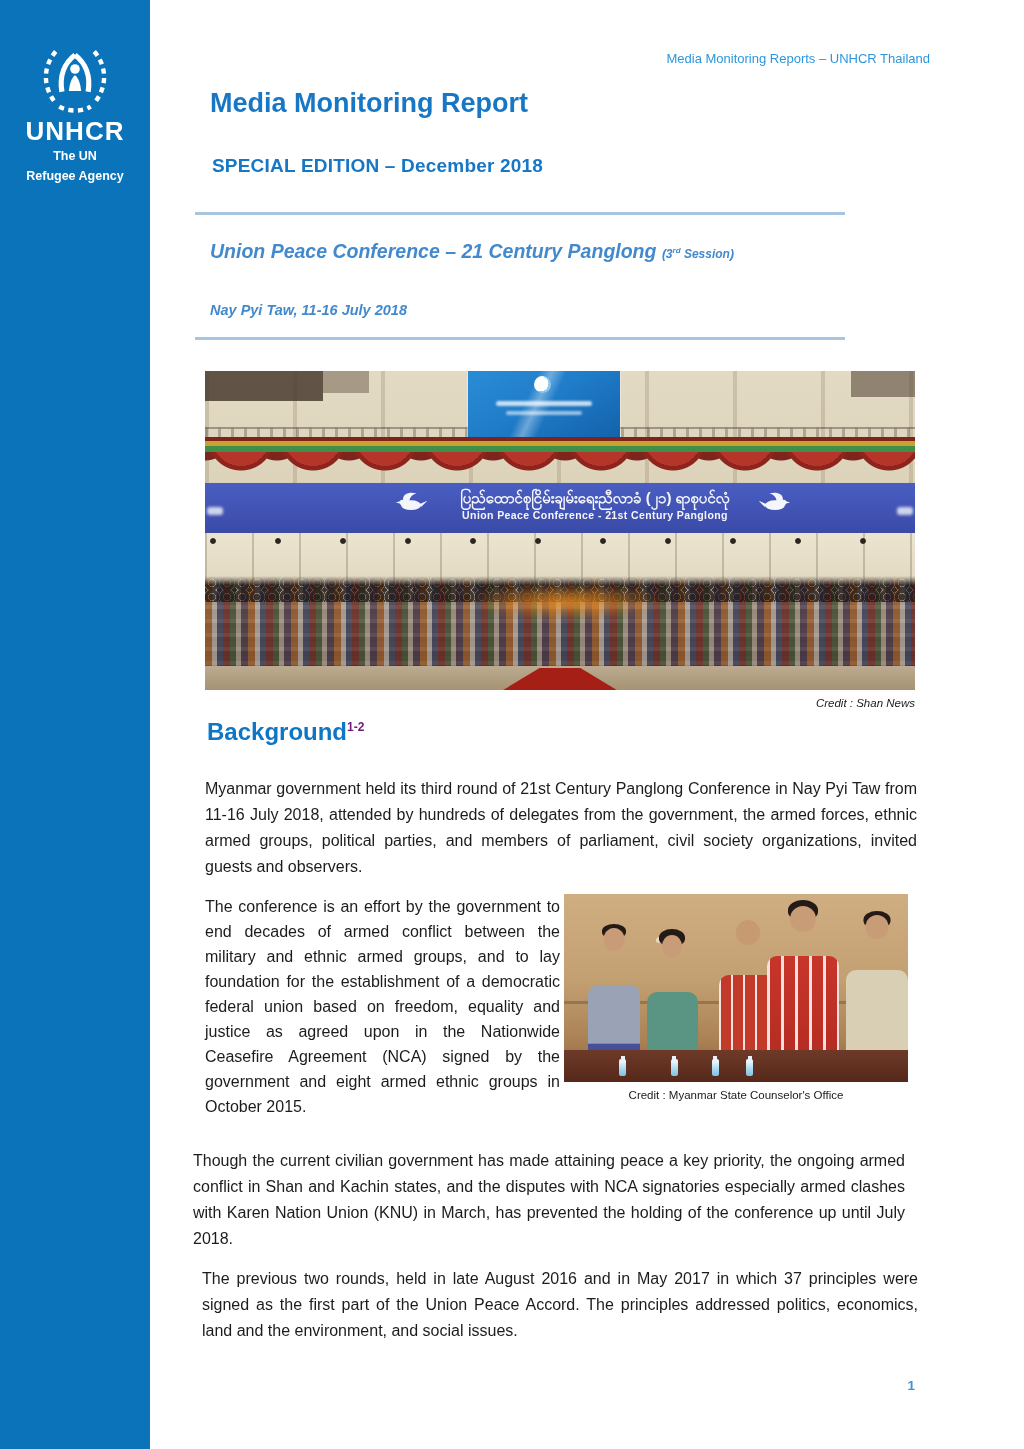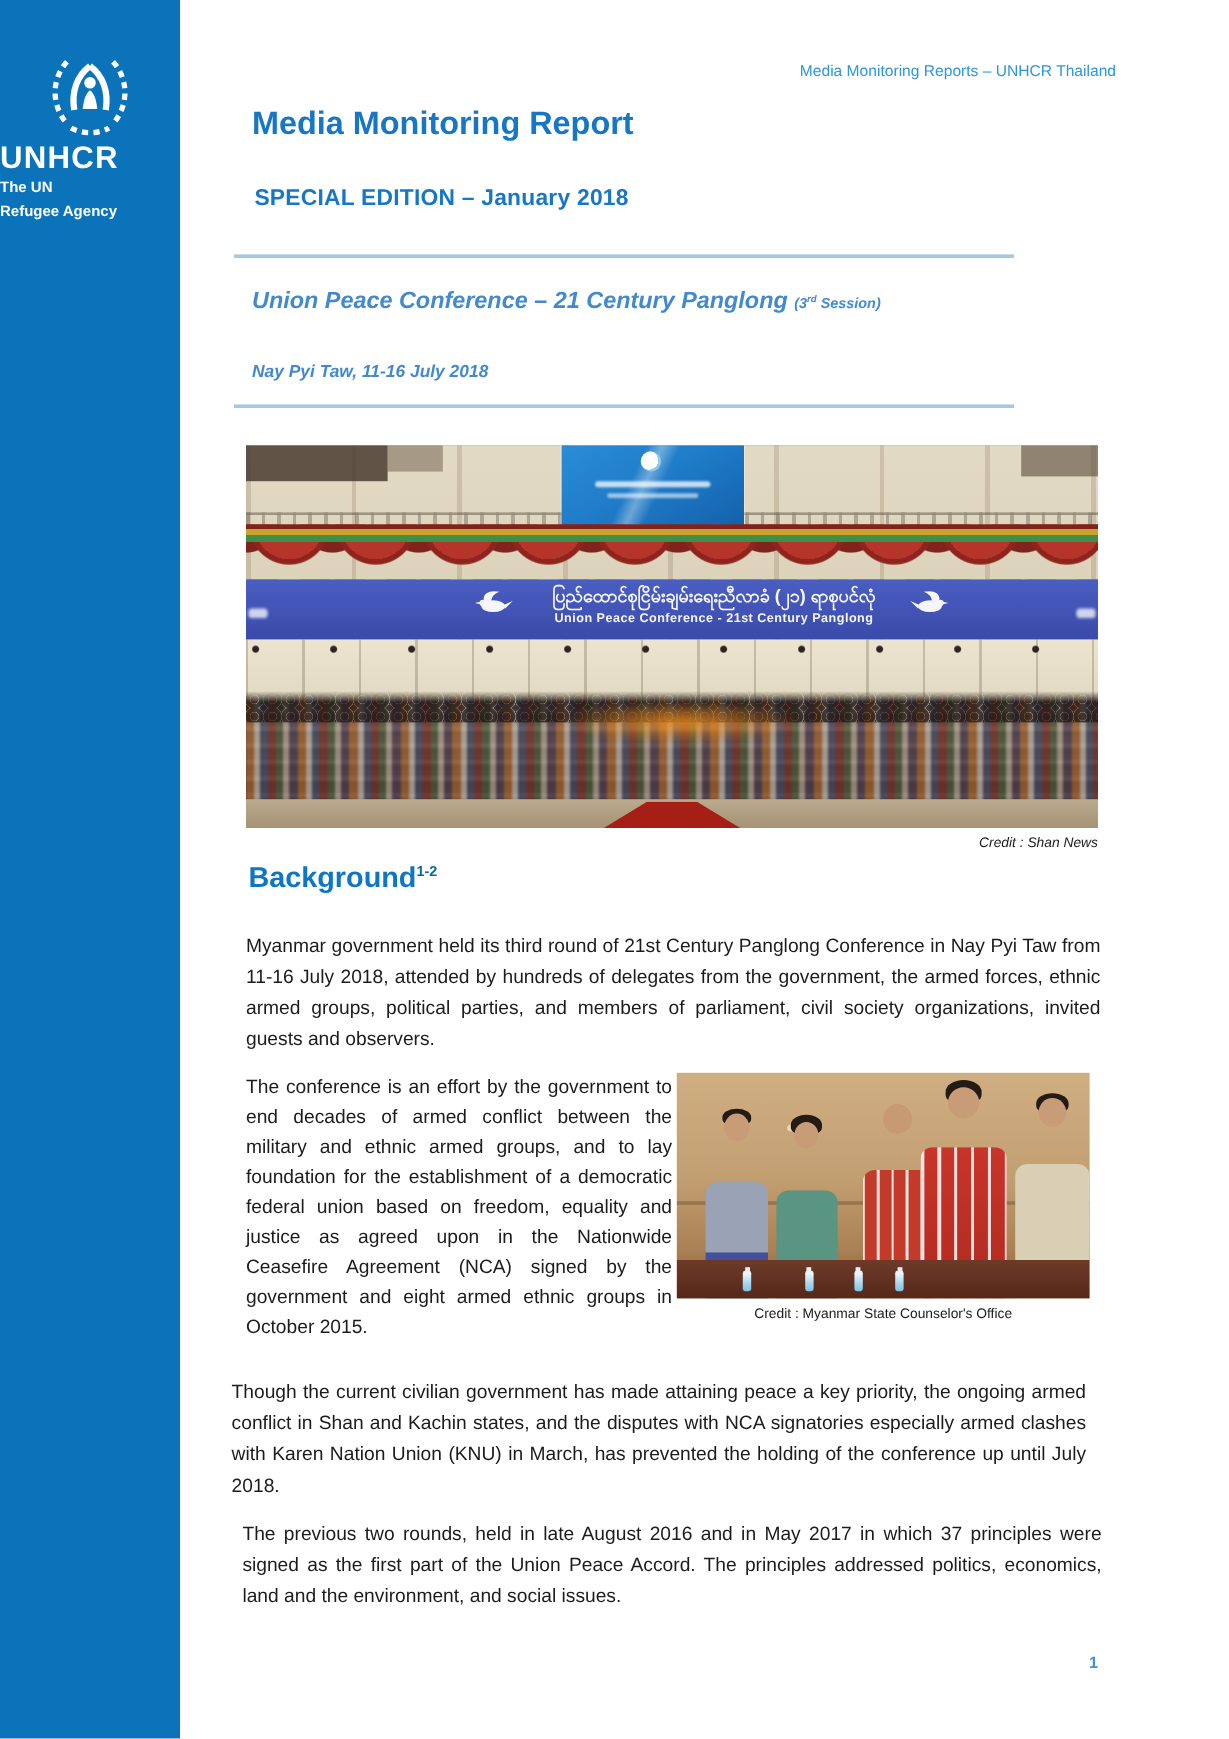--- a/index.html
+++ b/index.html
@@ -2,21 +2,21 @@
 <html><head>
 <meta charset="utf-8">
 <style>
   html,body{margin:0;padding:0;background:#ffffff;}
   .page{
     position:relative;width:1024px;height:1449px;background:#ffffff;
     font-family:"Liberation Sans", sans-serif;overflow:hidden;color:#1c1c1c;
   }
   
   .sidebar{position:absolute;left:0;top:0;width:150px;height:1449px;background:#0b73ba;}
-  .logo{position:absolute;top:34px;left:0;width:150px;text-align:left;color:#fff;}
+  .logo{position:absolute;top:34px;left:0;width:150px;text-align:center;color:#fff;}
   .logo svg{display:block;margin:0 auto;}
   .logo-acronym{font-size:26px;font-weight:bold;letter-spacing:1px;margin-top:0px;line-height:1.05;}
   .logo-tagline{font-size:12.5px;font-weight:bold;line-height:1.3;margin-top:3px;}
   
   .running-head{position:absolute;top:51px;right:94px;font-size:13px;color:#2e96da;text-align:center;}
   .doc-title{position:absolute;left:210px;top:88px;font-size:27px;font-weight:bold;color:#1877c5;}
   .doc-edition{position:absolute;left:212px;top:155px;font-size:19px;font-weight:bold;color:#1877c5;letter-spacing:.2px;}
   .rule{position:absolute;left:195px;width:650px;height:3px;background:#a9c6e0;}
   .rule1{top:212px;}
   .rule2{top:337px;}
@@ -89,21 +89,21 @@
   .p1-monks{position:absolute;left:37%;top:10%;width:28%;height:36%;filter:blur(3px);
       background:radial-gradient(ellipse at center, rgba(236,140,28,.85), rgba(0,0,0,0) 72%);}
   .p1-floor{position:absolute;left:0;right:0;top:295px;height:24px;
       background:linear-gradient(180deg,#bcab90 0%,#a69274 100%);}
   .p1-carpet{position:absolute;left:42%;width:16%;bottom:0;height:22px;background:#a51f17;
       clip-path:polygon(32% 0, 68% 0, 100% 100%, 0 100%);filter:blur(.4px);}
   .caption1{position:absolute;left:205px;top:697px;width:710px;text-align:right;
       font-size:11.5px;font-style:italic;color:#1a1a1a;}
   
   .bg-heading{position:absolute;left:207px;top:718px;font-size:24px;font-weight:bold;color:#0e76c4;}
-  .bg-heading sup{font-size:12px;color:#0369a1;font-weight:bold;}
+  .bg-heading sup{font-size:12px;color:#701a75;font-weight:bold;}
   .para{position:absolute;text-align:justify;font-size:16px;line-height:26px;color:#1c1c1c;}
   .para1{left:205px;top:776px;width:712px;}
   .para3{left:193px;top:1148px;width:712px;}
   .para4{left:202px;top:1266px;width:716px;}
   .cols{position:absolute;left:205px;top:894px;width:712px;display:flex;gap:4px;}
   .col-left{width:355px;text-align:justify;font-size:16px;line-height:25px;color:#1c1c1c;}
   .col-right{width:344px;}
   
   .photo2{position:relative;width:344px;height:188px;overflow:hidden;
       background:linear-gradient(180deg,#cfae82 0%,#c3a072 45%,#aa8154 78%,#8a5f3a 100%);}
@@ -143,21 +143,21 @@
       </svg>
       <div class="logo-acronym">UNHCR</div>
       <div class="logo-tagline">The UN</div>
       <div class="logo-tagline">Refugee Agency</div>
     </div>
   </div>
 
   <div class="running-head">Media Monitoring Reports – UNHCR Thailand</div>
 
   <div class="doc-title">Media Monitoring Report</div>
-  <div class="doc-edition">SPECIAL EDITION – January 2018</div>
+  <div class="doc-edition">SPECIAL EDITION – December 2018</div>
   <div class="rule rule1"></div>
 
   <div class="conf-title"><span>Union Peace Conference – 21 Century Panglong </span><span class="conf-session"><span>(3</span><sup>rd</sup><span> Session)</span></span></div>
   <div class="conf-location">Nay Pyi Taw, 11-16 July 2018</div>
   <div class="rule rule2"></div>
 
   <div class="photo1">
     <div class="p1-wall"></div>
     <div class="p1-dark-a"></div>
     <div class="p1-dark-b"></div>

